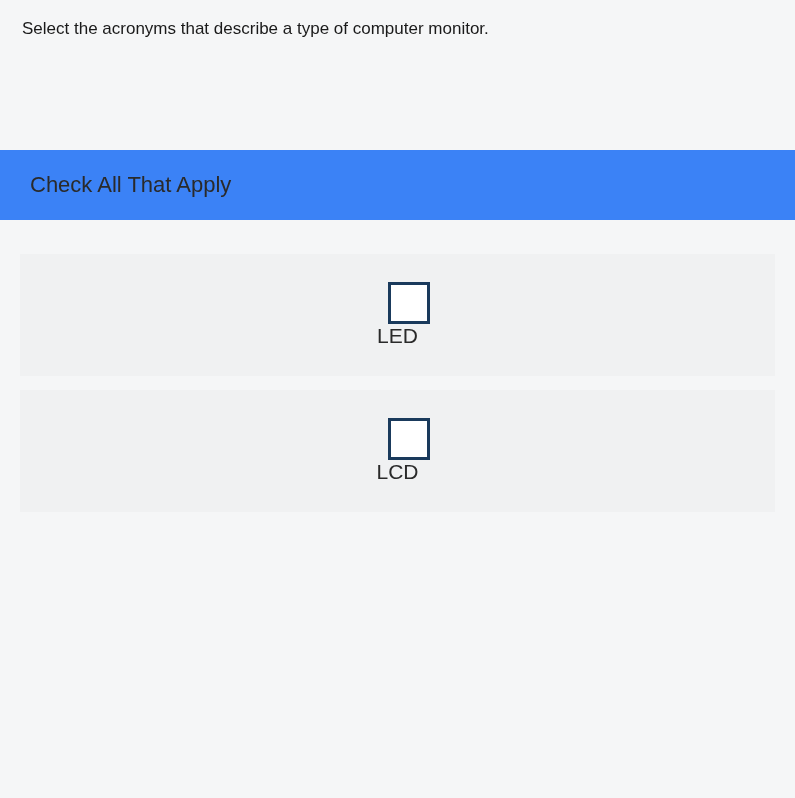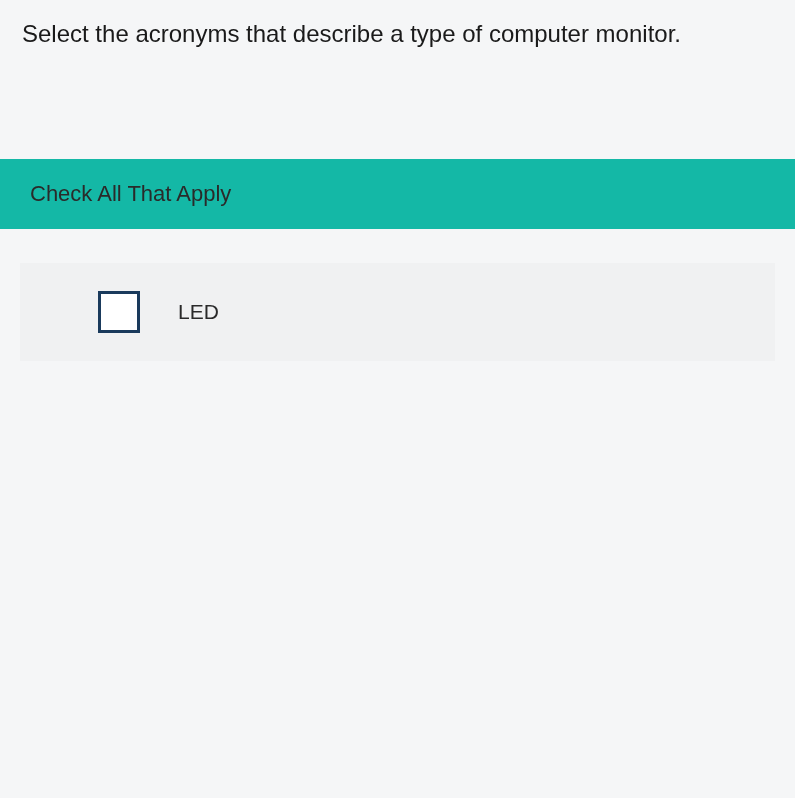--- a/index.html
+++ b/index.html
@@ -8,43 +8,44 @@
       box-sizing: border-box;
     }
     body {
       font-family: -apple-system, BlinkMacSystemFont, "Segoe UI", Helvetica, Arial, sans-serif;
       background: #f5f6f7;
       width: 795px;
       height: 798px;
       overflow: hidden;
     }
     .question-text {
-      font-size: 24px;
+      font-size: 17px;
       color: #1a1a1a;
       padding: 18px 22px 10px 22px;
       font-weight: 400;
       line-height: 1.3;
     }
     .instruction-bar {
       margin-top: 100px;
-      background: #14b8a6;
+      background: #3b82f6;
       padding: 22px 30px;
       font-size: 22px;
       color: #2a2a2a;
       font-weight: 400;
     }
     .options-container {
       padding: 20px 0 0 0;
     }
     .option-row {
       background: #f0f1f2;
       margin: 14px 20px;
       padding: 28px 18px;
       display: flex;
       align-items: center;
+      flex-direction: column;
     }
     .checkbox {
       width: 42px;
       height: 42px;
       border: 3px solid #1a3a5c;
       background: #ffffff;
       margin-right: 38px;
       margin-left: 60px;
       flex-shrink: 0;
       cursor: pointer;
@@ -62,16 +63,20 @@
 
 <div class="instruction-bar">Check All That Apply</div>
 
 <div class="options-container">
 
   <div class="option-row">
     <div class="checkbox"></div>
     <span class="option-label">LED</span>
   </div>
 
+  <div class="option-row">
+    <div class="checkbox"></div>
+    <span class="option-label">LCD</span>
+  </div>
 
 
 
 </div>
 
 </body></html>

